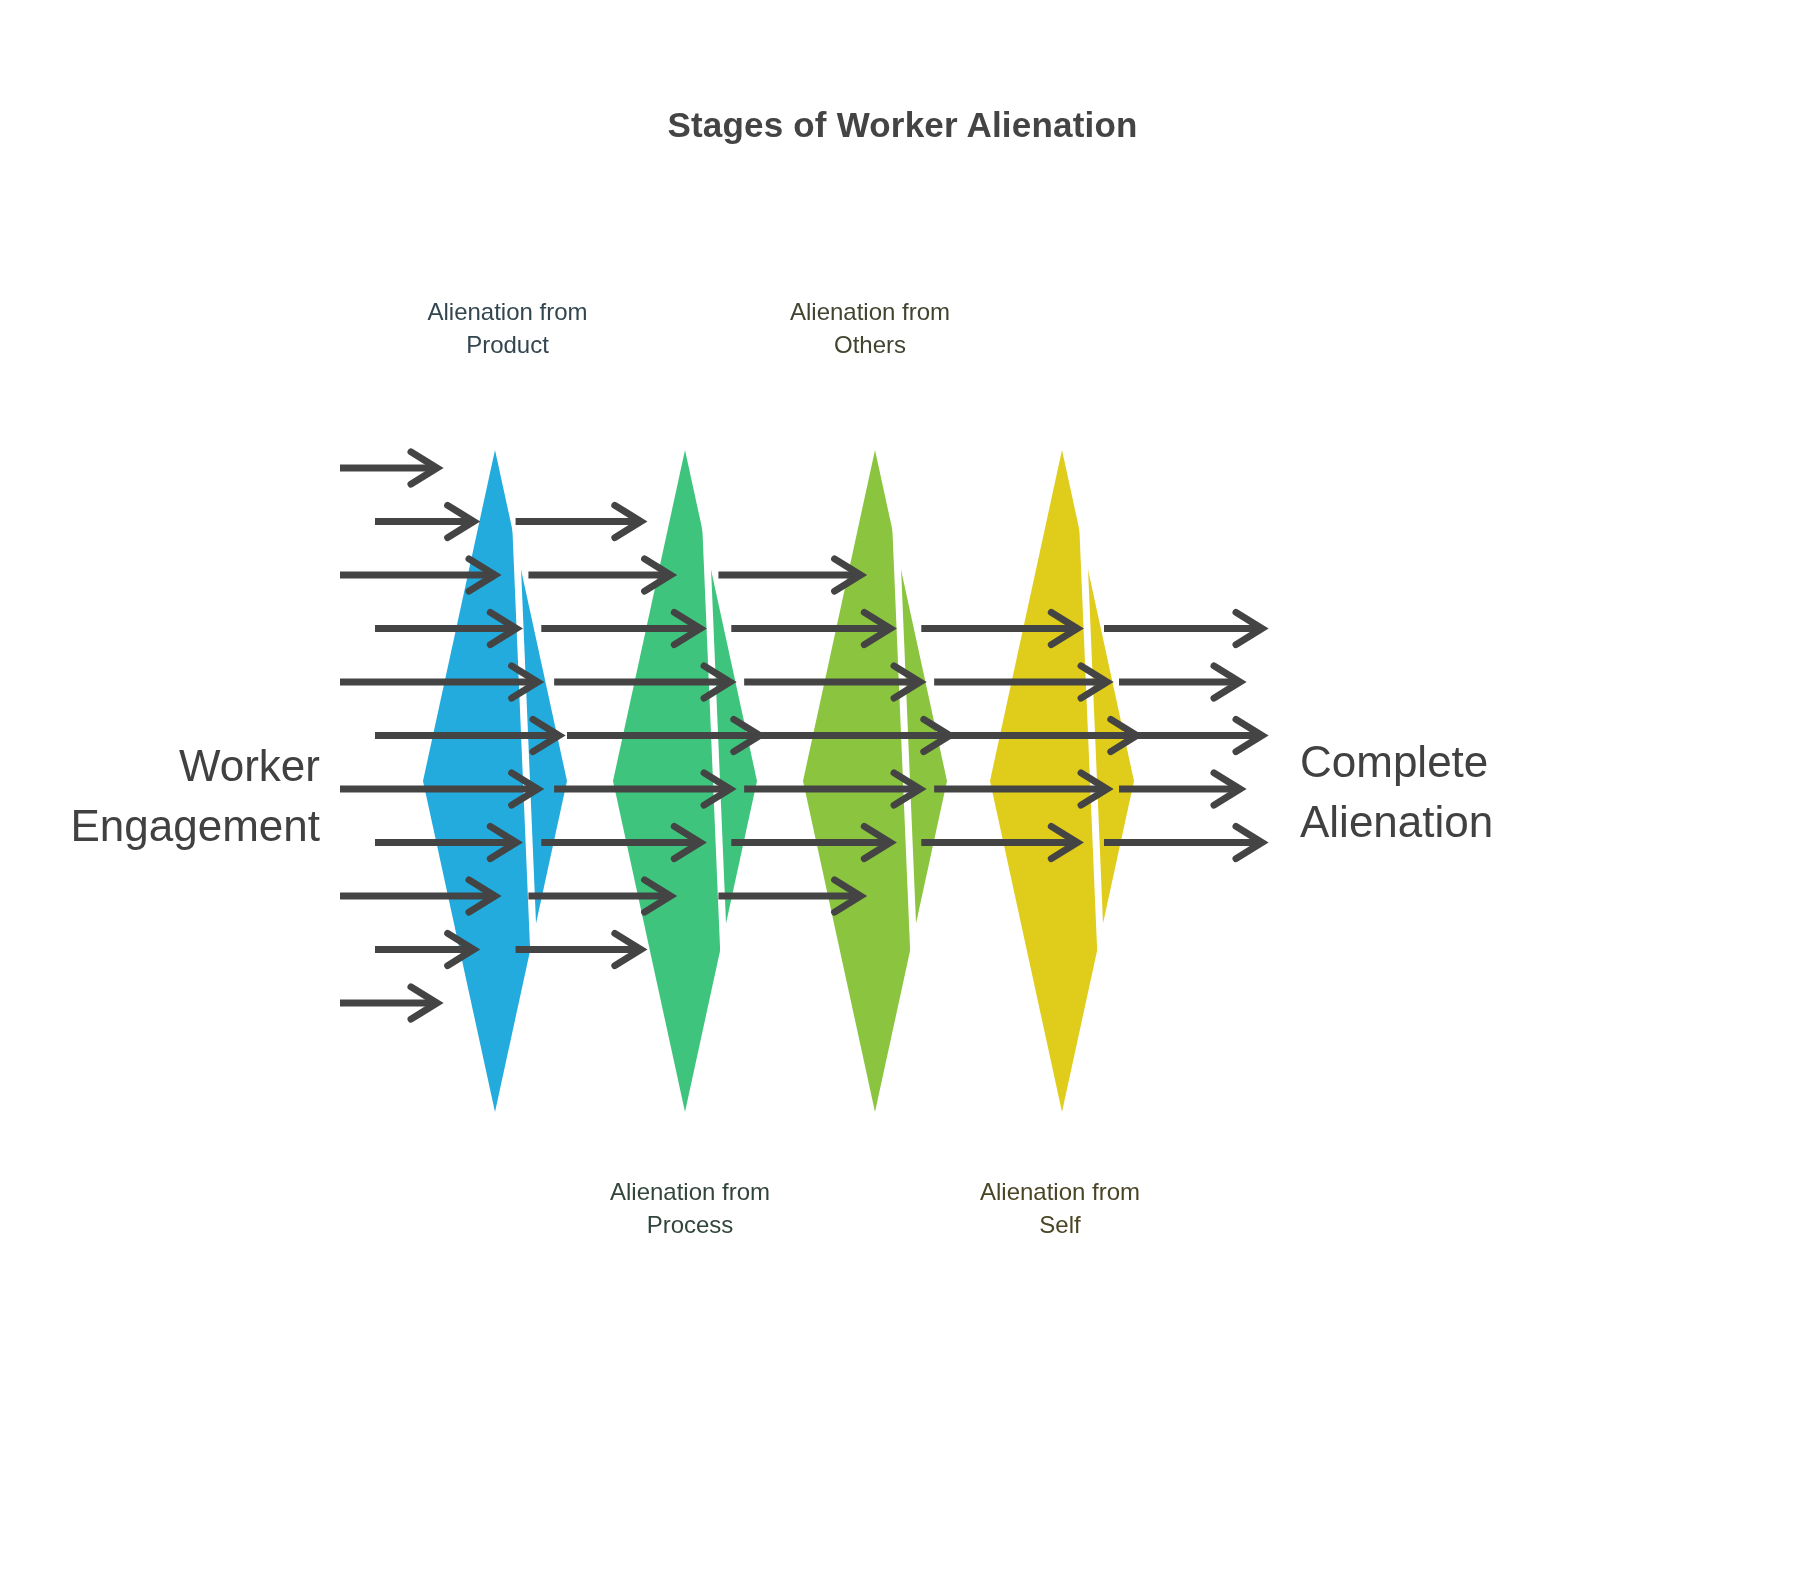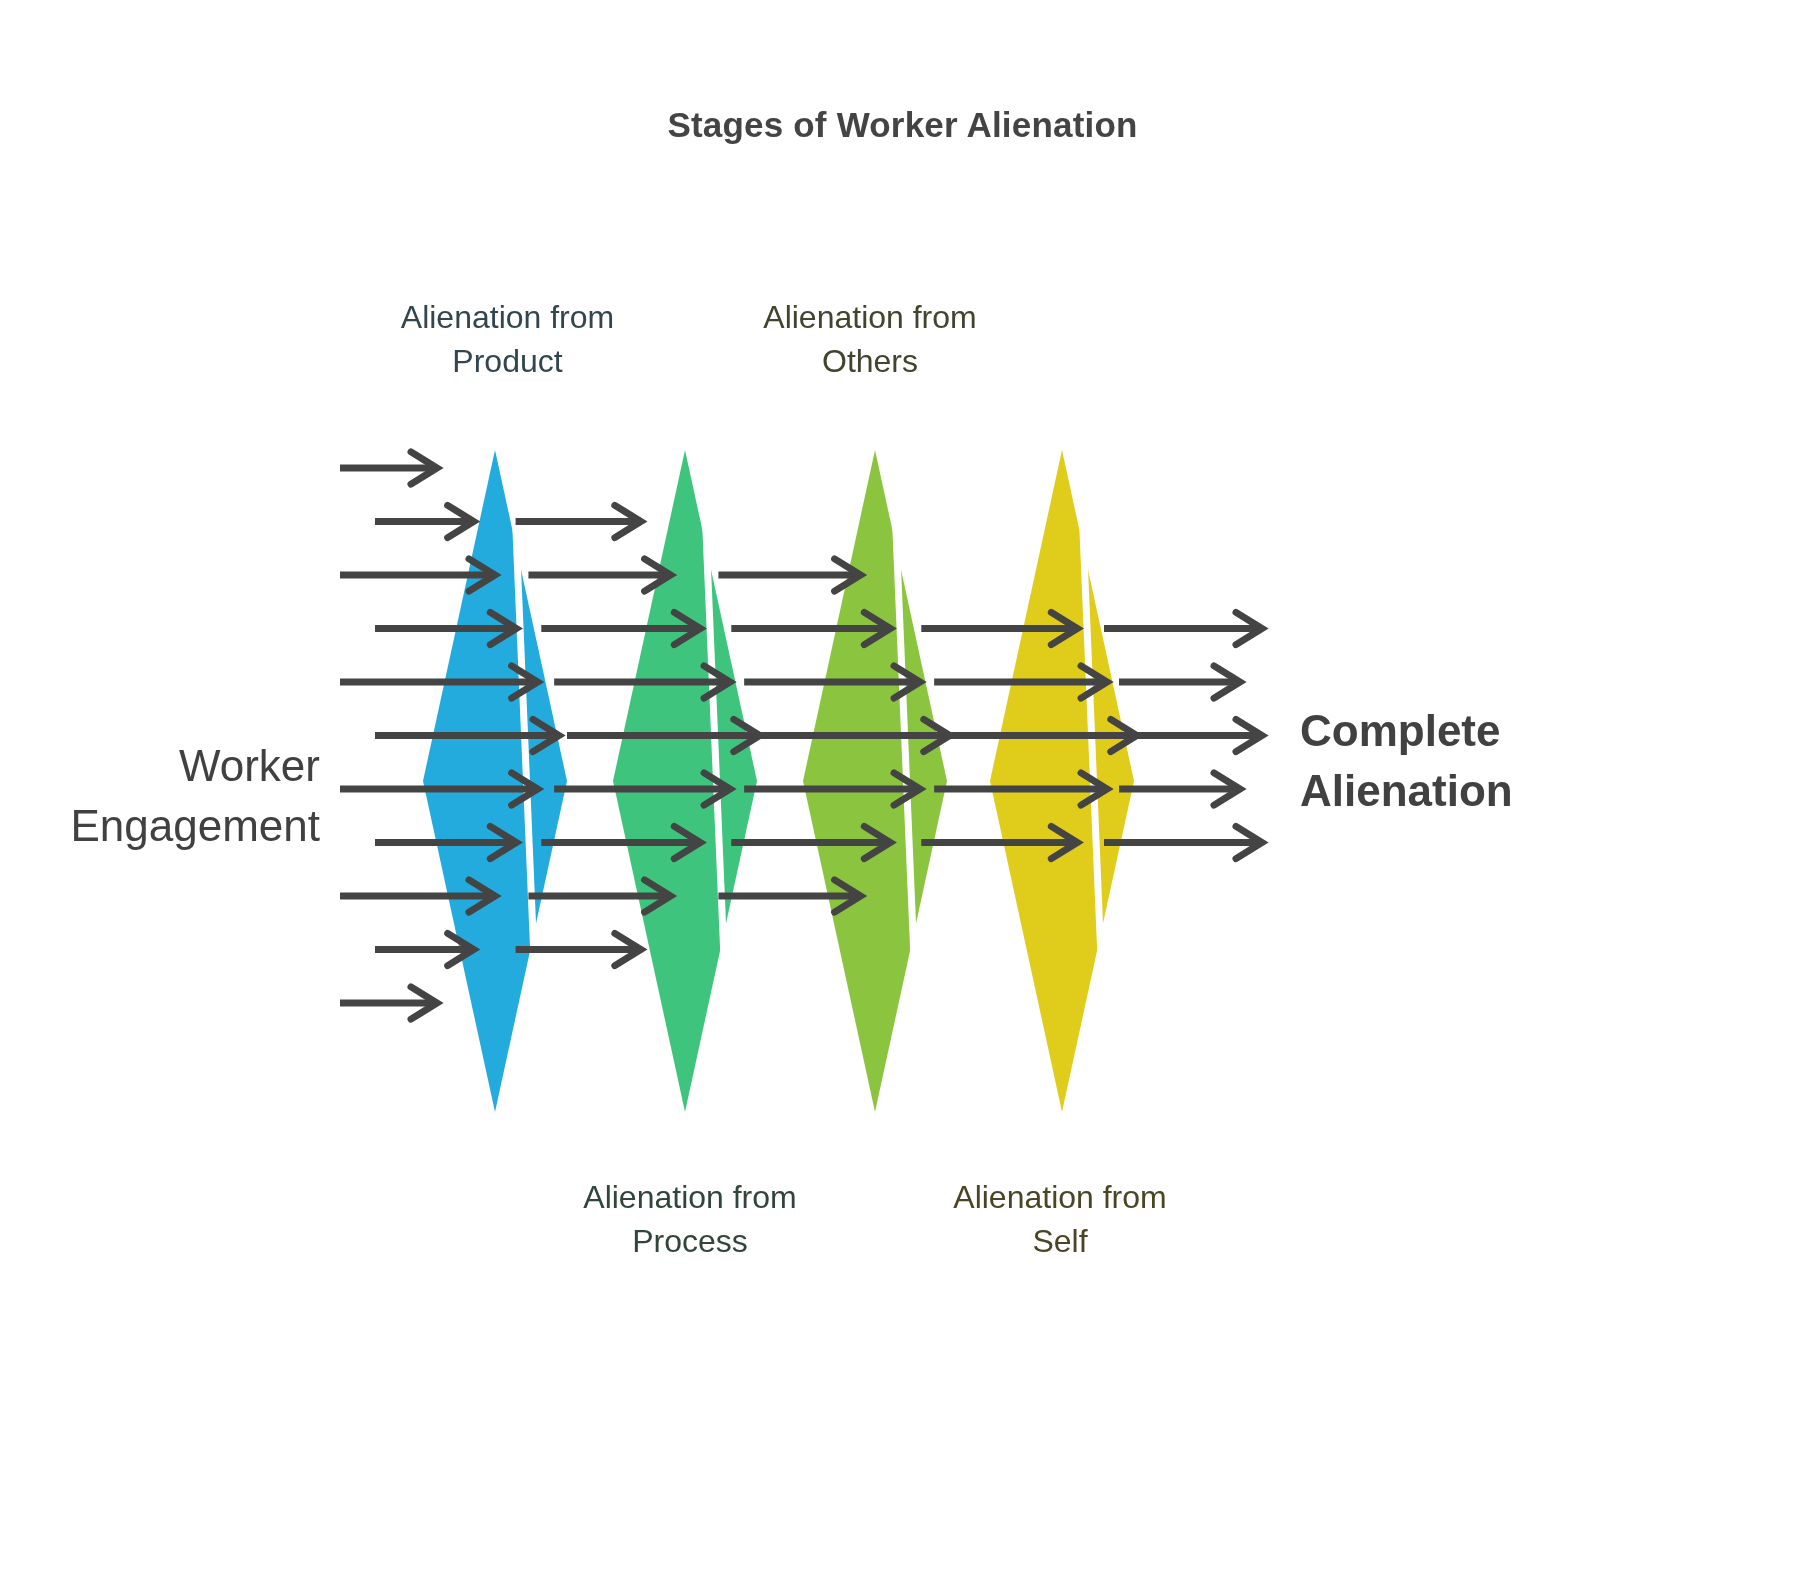--- a/index.html
+++ b/index.html
@@ -19,38 +19,38 @@
     text-align:center;
     font-size:35px;
     font-weight:bold;
     color:#444444;
     letter-spacing:0.2px;
   }
 
   .lbl{
     position:absolute;
     text-align:center;
-    font-size:32px;
+    font-size:24px;
     line-height:1.36;
     white-space:pre-line;
   }
   .lbl-top1{left:310px;top:296px;width:395px;color:#33464f;}
   .lbl-top2{left:680px;top:296px;width:380px;color:#41452f;}
   .lbl-bot1{left:490px;top:1176px;width:400px;color:#32453b;}
   .lbl-bot2{left:860px;top:1176px;width:400px;color:#4a4524;}
 
   .lbl-side{
     position:absolute;
     font-size:44px;
     line-height:1.36;
     color:#414141;
     white-space:pre-line;
   }
   .lbl-left{left:10px;top:736px;width:310px;text-align:right;}
-  .lbl-right{left:1300px;top:701px;width:330px;text-align:left;font-weight:bold;}
+  .lbl-right{left:1300px;top:732px;width:330px;text-align:left;}
 </style>
 </head>
 <body>
 
 <div id="stage">
 
   <svg id="diagram" viewBox="0 0 1805 1595">
       <g>
         <path d="M 495 450 L 567 781 L 495 1112 L 423 781 Z" fill="#22abdc"></path>
         <path d="M 509 449 L 516 449 L 544 1113 L 537 1113 Z" fill="#ffffff"></path>

